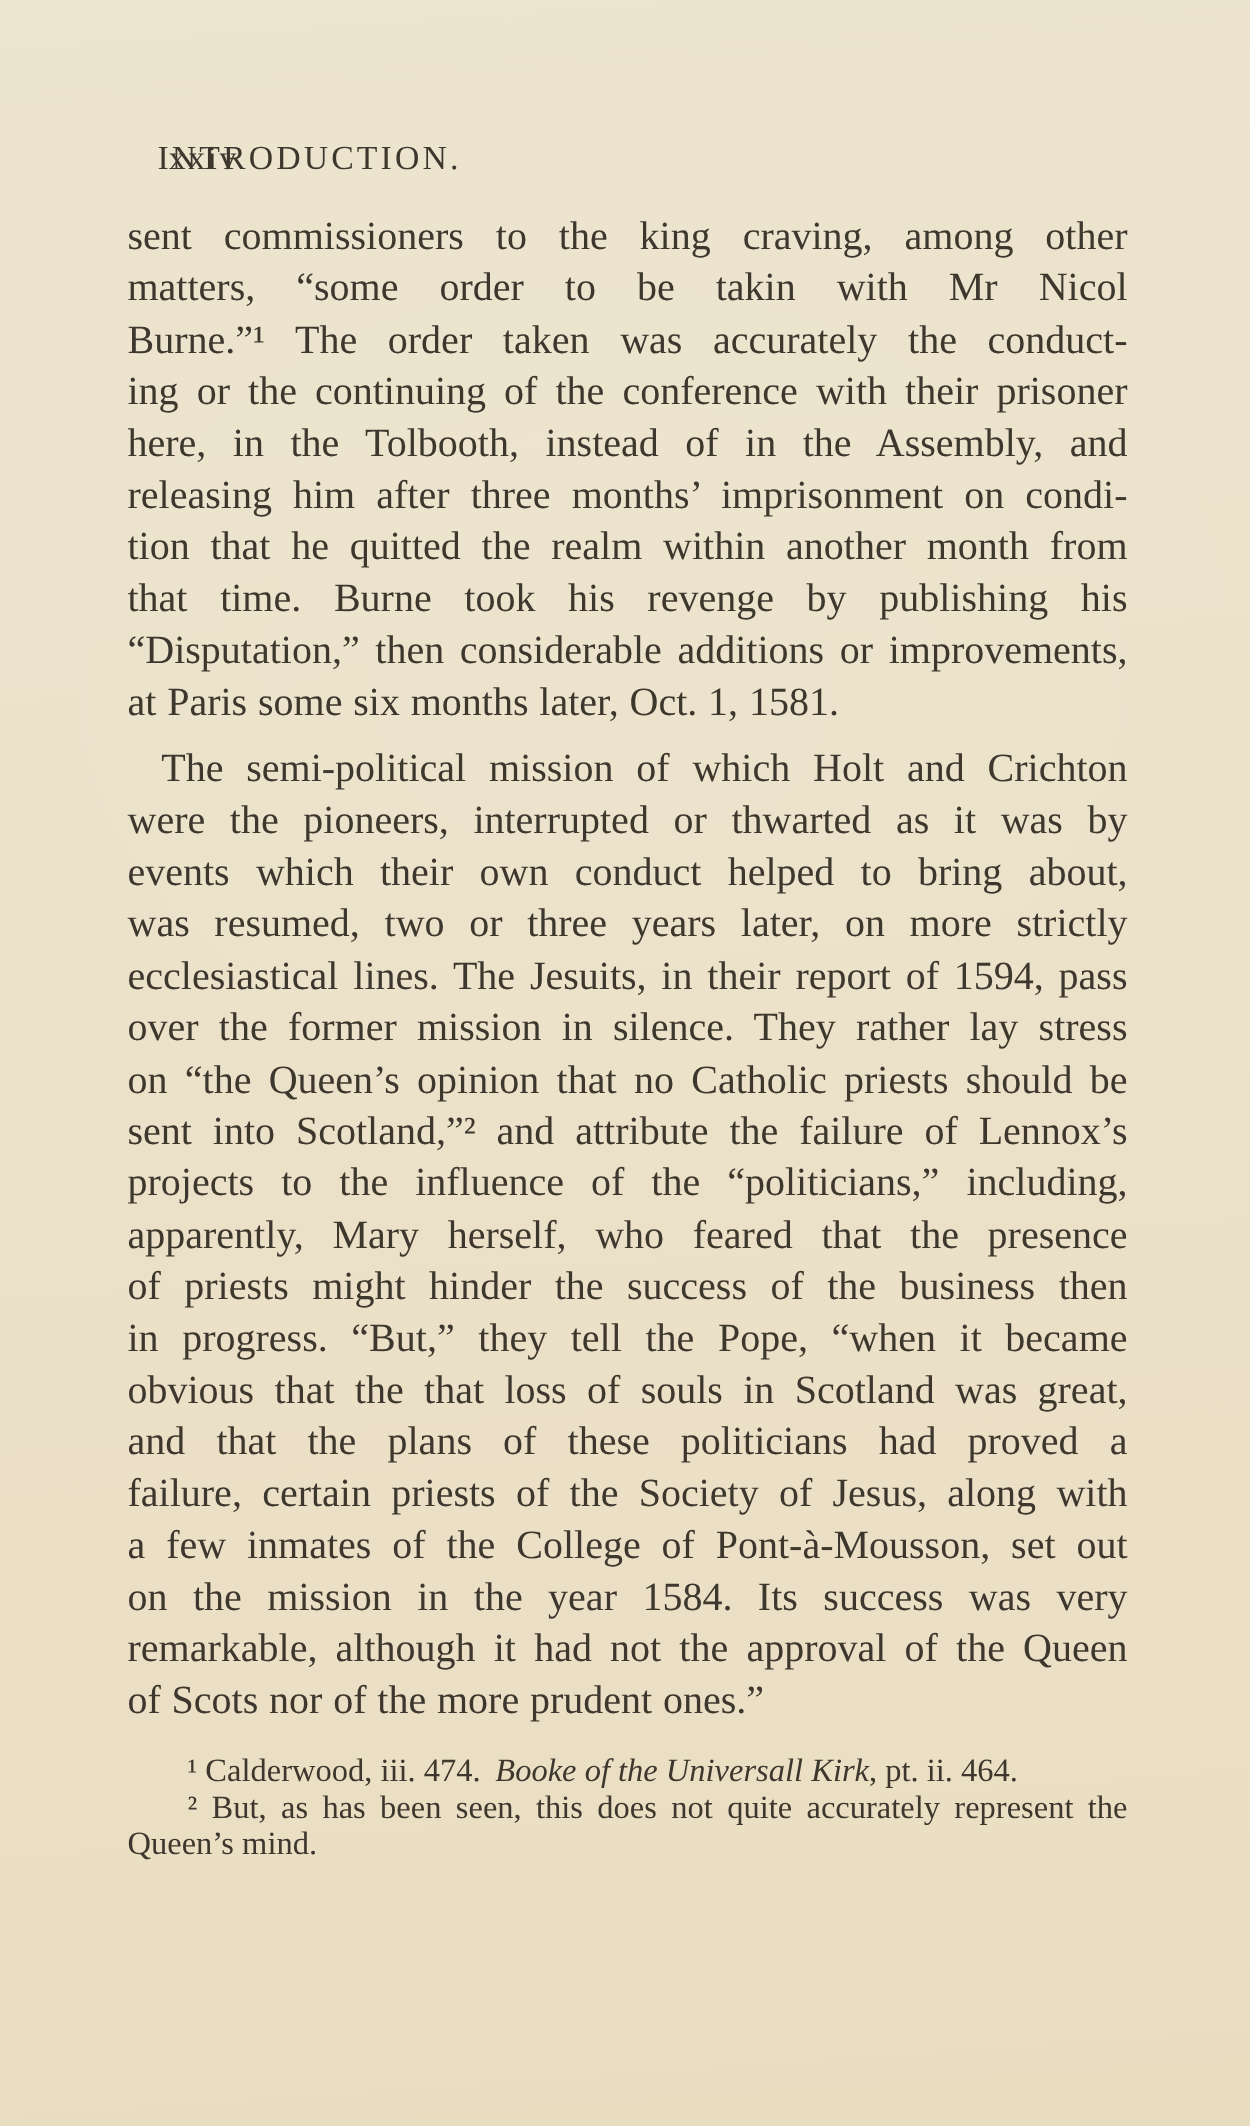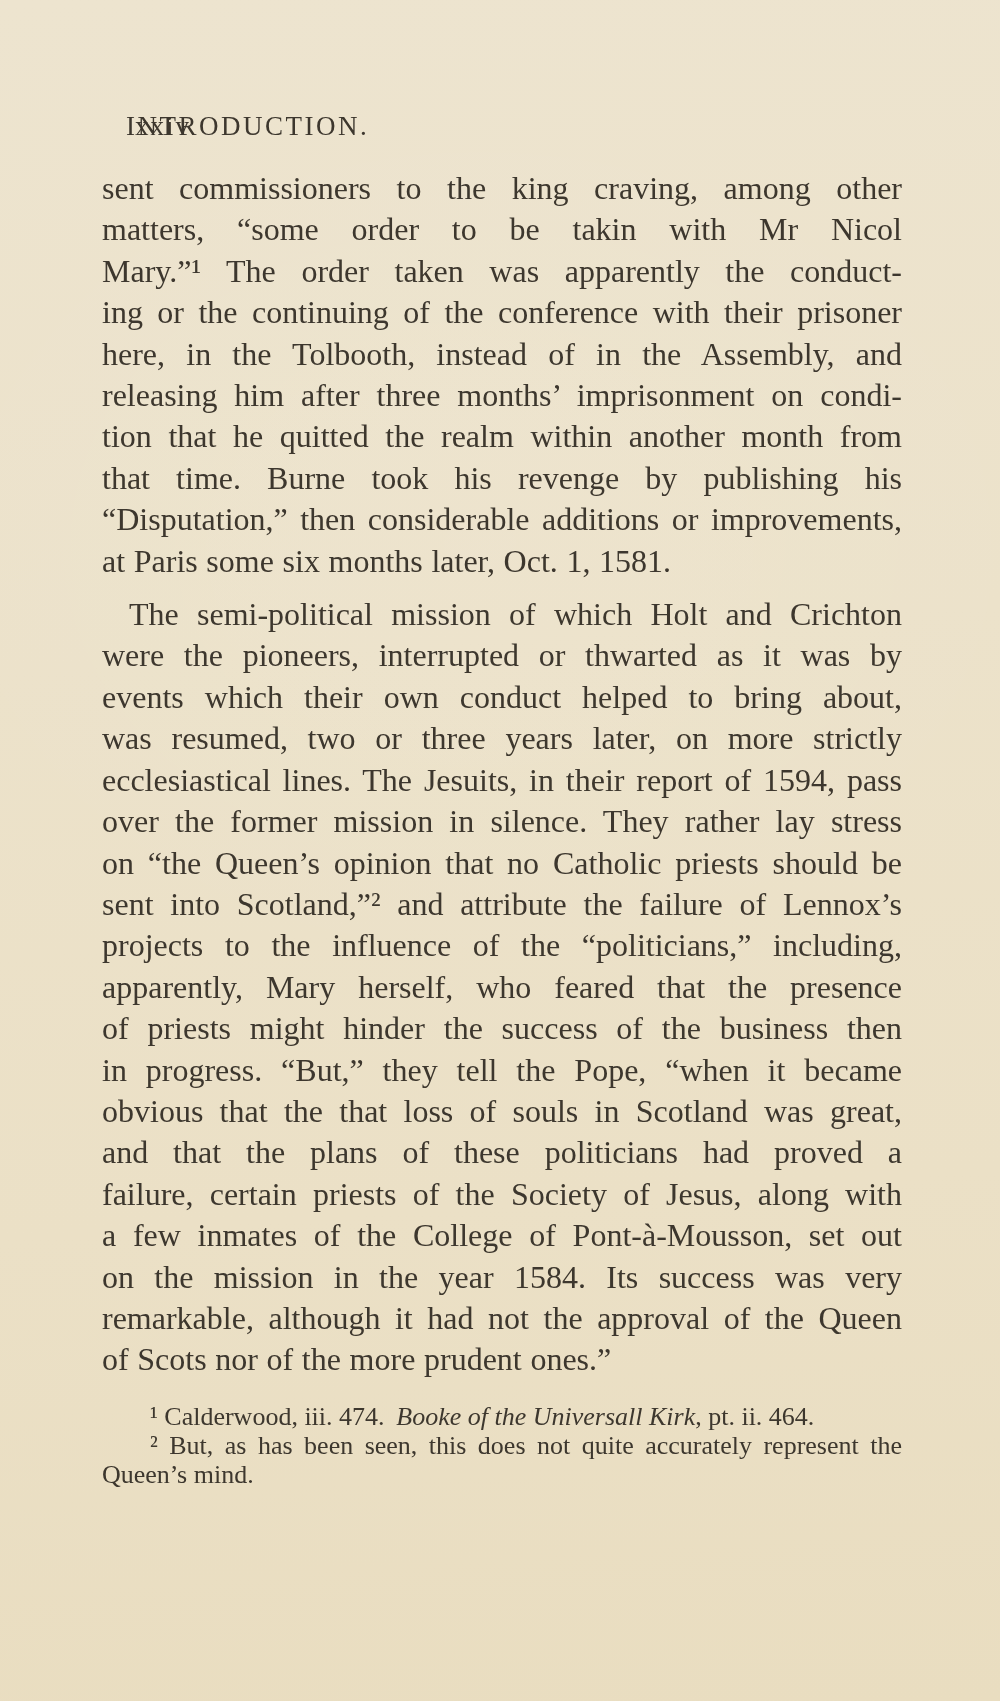--- a/index.html
+++ b/index.html
@@ -83,21 +83,21 @@
   <div class="running-head">
     <div class="folio">xxiv</div>
     <div class="running-title">INTRODUCTION.</div>
   </div>
 
   <div class="body-block">
 
     <div>
       <div class="text-line">sent commissioners to the king craving, among other</div>
       <div class="text-line">matters, “some order to be takin with Mr Nicol</div>
-      <div class="text-line">Mary.”¹ The order taken was apparently the conduct-</div>
+      <div class="text-line">Burne.”¹ The order taken was accurately the conduct-</div>
       <div class="text-line">ing or the continuing of the conference with their prisoner</div>
       <div class="text-line">here, in the Tolbooth, instead of in the Assembly, and</div>
       <div class="text-line">releasing him after three months’ imprisonment on condi-</div>
       <div class="text-line">tion that he quitted the realm within another month from</div>
       <div class="text-line">that time. Burne took his revenge by publishing his</div>
       <div class="text-line">“Disputation,” then considerable additions or improvements,</div>
       <div class="text-line para-end">at Paris some six months later, Oct. 1, 1581.</div>
     </div>
 
     <div>

